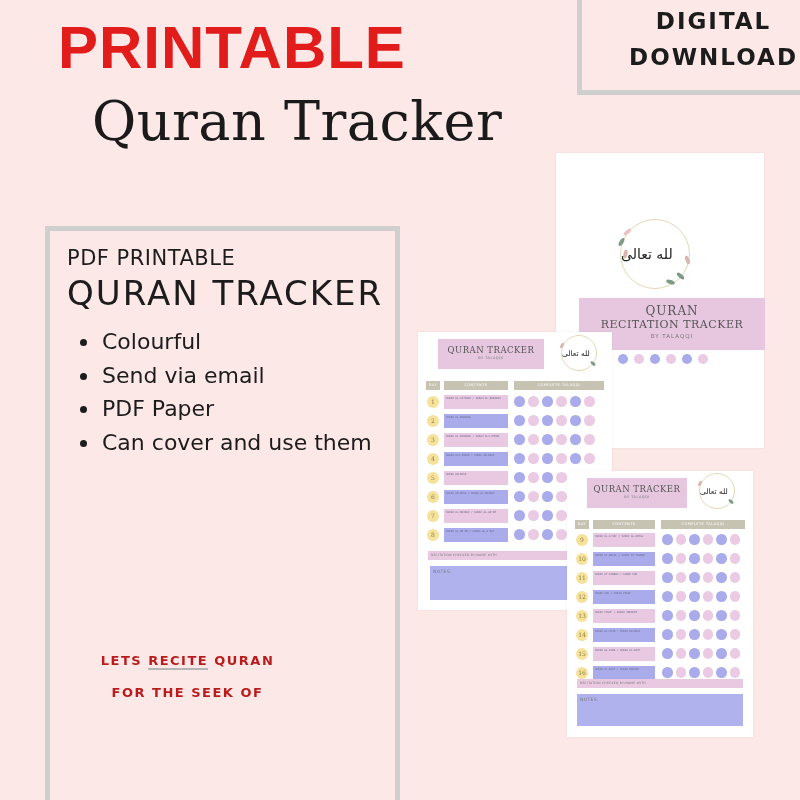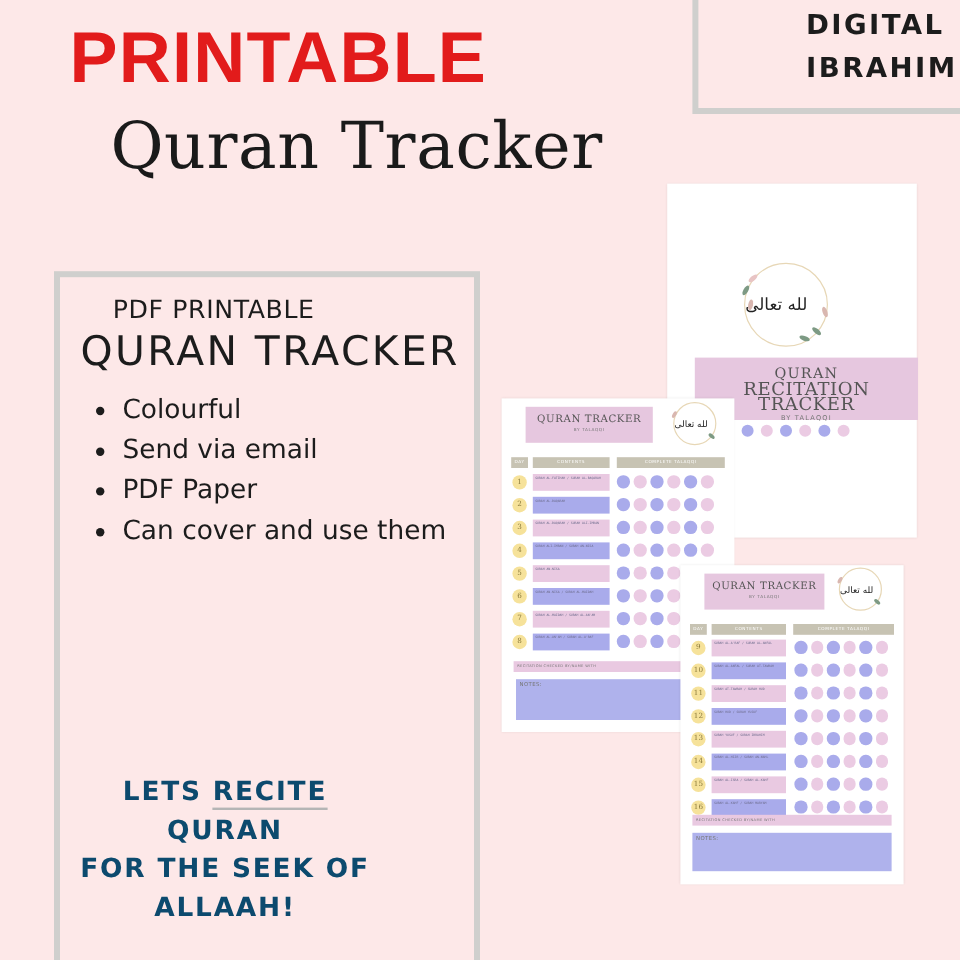--- a/index.html
+++ b/index.html
@@ -21,52 +21,52 @@
     position: absolute; left: 92px; top: 88px;
     font-family: "DejaVu Serif", serif;
     font-size: 54px; color: #1a1a1a; line-height: 68px;
     letter-spacing: 0.5px;
   }
   .digital-box {
     position: absolute; left: 577px; top: -6px; width: 240px; height: 101px;
     border: 5px solid #cfcfcd; background: #fde8e8;
   }
   .digital-text {
-    position: absolute; right: 14px; top: 4px; text-align: left;
+    position: absolute; right: 14px; top: 4px; text-align: center;
     font-family: "DejaVu Sans", sans-serif; font-weight: bold;
     font-size: 23px; line-height: 36px; letter-spacing: 2px; color: #1c1c1c;
   }
   .info-box {
     position: absolute; left: 45px; top: 226px; width: 355px; height: 600px;
     border: 5px solid #cfcfcd; background: #fde8e8;
   }
   .info-sub {
     position: absolute; left: 17px; top: 14px;
-    font-size: 21px; letter-spacing: 0.5px; color: #1c1c1c; line-height: 26px; margin-left: 27px;
+    font-size: 21px; letter-spacing: 0.5px; color: #1c1c1c; line-height: 26px;
   }
   .info-title {
     position: absolute; left: 17px; top: 40px;
     font-size: 34px; letter-spacing: 2px; color: #1c1c1c; line-height: 44px;
     white-space: nowrap;
   }
   .features {
     position: absolute; left: 28px; top: 94px; width: 320px; list-style: none;
   }
   .features li {
     position: relative; padding-left: 24px;
     font-size: 22px; line-height: 33.5px; color: #1c1c1c;
   }
   .features li::before {
     content: ""; position: absolute; left: 2px; top: 14px;
     width: 7px; height: 7px; border-radius: 50%; background: #1c1c1c;
   }
   .slogan {
     position: absolute; left: 0; top: 414px; width: 275px; text-align: center;
-    font-weight: bold; font-size: 22px; line-height: 32px; letter-spacing: 1.5px;
-    color: #0c4a6e;
+    font-weight: bold; font-size: 13px; line-height: 32px; letter-spacing: 1.5px;
+    color: #b91c1c;
   }
   .slogan .underline { border-bottom: 2px solid #b5b5b5; }
 
   
   .page {
     position: absolute; background: #ffffff;
     box-shadow: 0 0 2px rgba(0,0,0,0.08);
   }
   .cover { left: 556px; top: 153px; width: 208px; height: 295px; }
   .wreath {
@@ -81,21 +81,21 @@
   .cover .wreath { left: 64px; top: 66px; width: 70px; height: 70px; font-size: 14px; }
   .cover-band {
     position: absolute; left: 23px; top: 145px; width: 186px; height: 52px;
     background: #e6c7df; text-align: center;
   }
   .cover-band .t1 {
     font-family: "DejaVu Serif", serif; font-size: 12px; line-height: 13px;
     letter-spacing: 1px; color: #555; padding-top: 7px;
   }
   .cover-band .t2 {
-    font-family: "DejaVu Serif", serif; font-size: 15px; line-height: 13px;
+    font-family: "DejaVu Serif", serif; font-size: 11px; line-height: 13px;
     letter-spacing: 0.5px; color: #555;
   }
   .cover-band .t3 {
     font-size: 5.5px; letter-spacing: 1px; color: #777; line-height: 10px;
   }
   .dots-row { position: absolute; display: flex; gap: 6px; }
   .dot { width: 10px; height: 10px; border-radius: 50%; }
   .dot.b { background: #a9abeb; }
   .dot.p { background: #ebcbe3; }
 
@@ -141,37 +141,36 @@
 </style>
 </head>
 <body>
 
 <div class="headline-printable">PRINTABLE</div>
 <div class="headline-title">Quran Tracker</div>
 
 <div class="digital-box">
   <div class="digital-text">
     <div>DIGITAL</div>
-    <div>IBRAHIM</div>
+    <div>DOWNLOAD</div>
   </div>
 </div>
 
 <div class="info-box">
   <div class="info-sub">PDF PRINTABLE</div>
   <div class="info-title">QURAN TRACKER</div>
   <ul class="features">
     <li>Colourful</li>
     <li>Send via email</li>
     <li>PDF Paper</li>
     <li>Can cover and use them</li>
   </ul>
   <div class="slogan">
     <div><span>LETS </span><span class="underline">RECITE</span><span> QURAN</span></div>
     <div>FOR THE SEEK OF</div>
-    <div>ALLAAH!</div>
   </div>
 </div>
 
 <div class="page cover">
   <div class="wreath">
     <span class="leaf" style="left:-4px;top:20px;background:#7d9a84;transform:rotate(-60deg)"></span>
     <span class="leaf" style="left:2px;top:10px;background:#e8c4c4;transform:rotate(-40deg)"></span>
     <span class="leaf" style="left:0px;top:32px;background:#d9b7b0;transform:rotate(-80deg)"></span>
     <span class="leaf" style="right:-3px;top:38px;background:#d9b7b0;transform:rotate(70deg)"></span>
     <span class="leaf" style="right:4px;top:54px;background:#7d9a84;transform:rotate(40deg)"></span>

